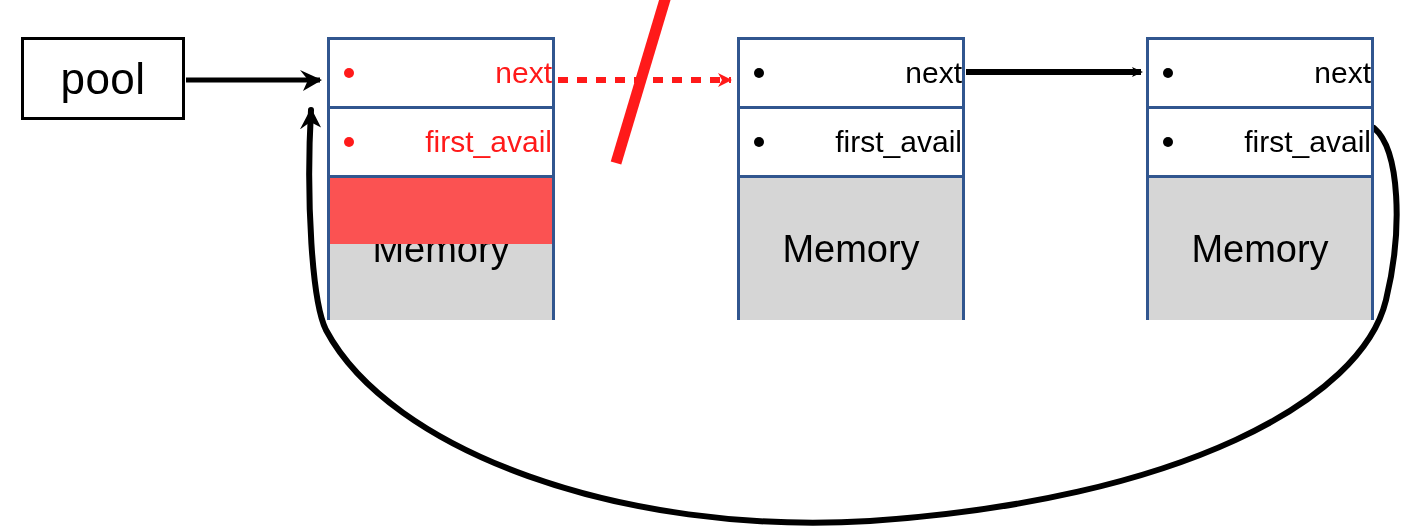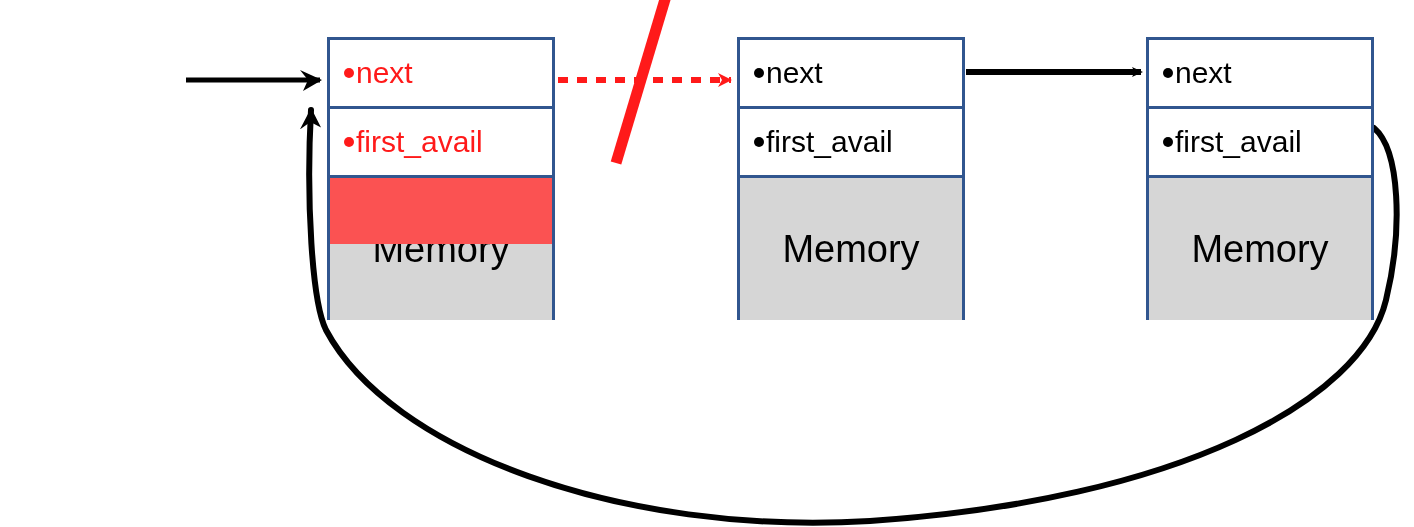--- a/index.html
+++ b/index.html
@@ -66,21 +66,21 @@
   .node-row .bullet {
     position: absolute;
     left: 14px;
     width: 10px;
     height: 10px;
     border-radius: 50%;
     background: #000000;
   }
   .node-row .field-text {
     width: 100%;
-    text-align: left;
+    text-align: right;
     font-size: 30px;
     color: #000000;
     padding-left: 14px;
     box-sizing: border-box;
     margin-left: 12px;
   }
   .node.highlight .node-row .bullet { background: #FF1A1A; }
   .node.highlight .node-row .field-text { color: #FF1A1A; }
 
   .node-mem {
@@ -137,20 +137,23 @@
 
     <line x1="966" y1="72" x2="1141" y2="72" stroke="#000000" stroke-width="6" marker-end="url(#arrow-black)"></line>
 
     <path d="M1374,128
              C1400,150 1403,230 1386,300
              C1362,400 1180,500 870,521
              C620,536 390,450 326,330
              C312,302 306,200 311,110" fill="none" stroke="#000000" stroke-width="6" stroke-linecap="round" marker-end="url(#arrow-black-big)"></path>
   </svg>
 
+  <div class="pool-box">
+    <span class="pool-label">pool</span>
+  </div>
 
   <div class="node highlight" id="node-1">
     <div class="node-row">
       <span class="bullet"></span>
       <span class="field-text">next</span>
     </div>
     <div class="node-row">
       <span class="bullet"></span>
       <span class="field-text">first_avail</span>
     </div>

